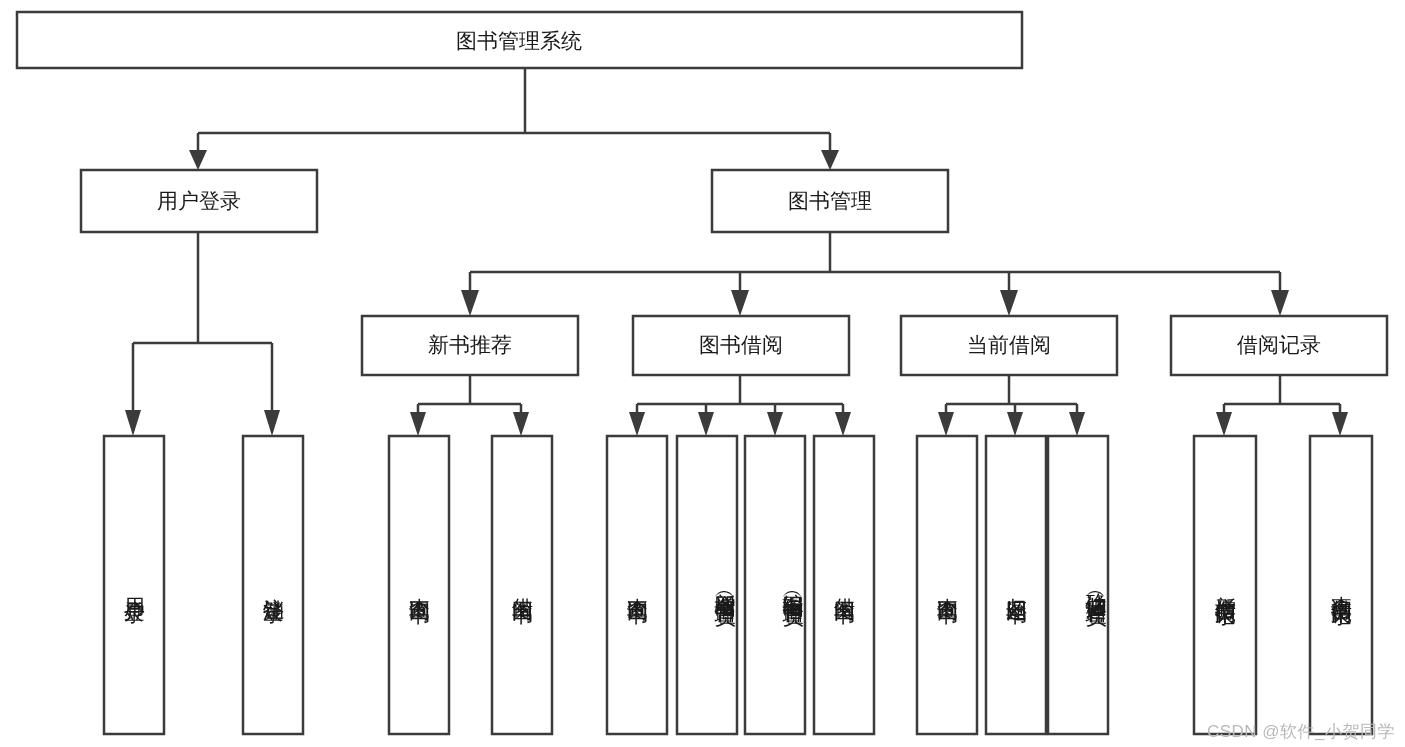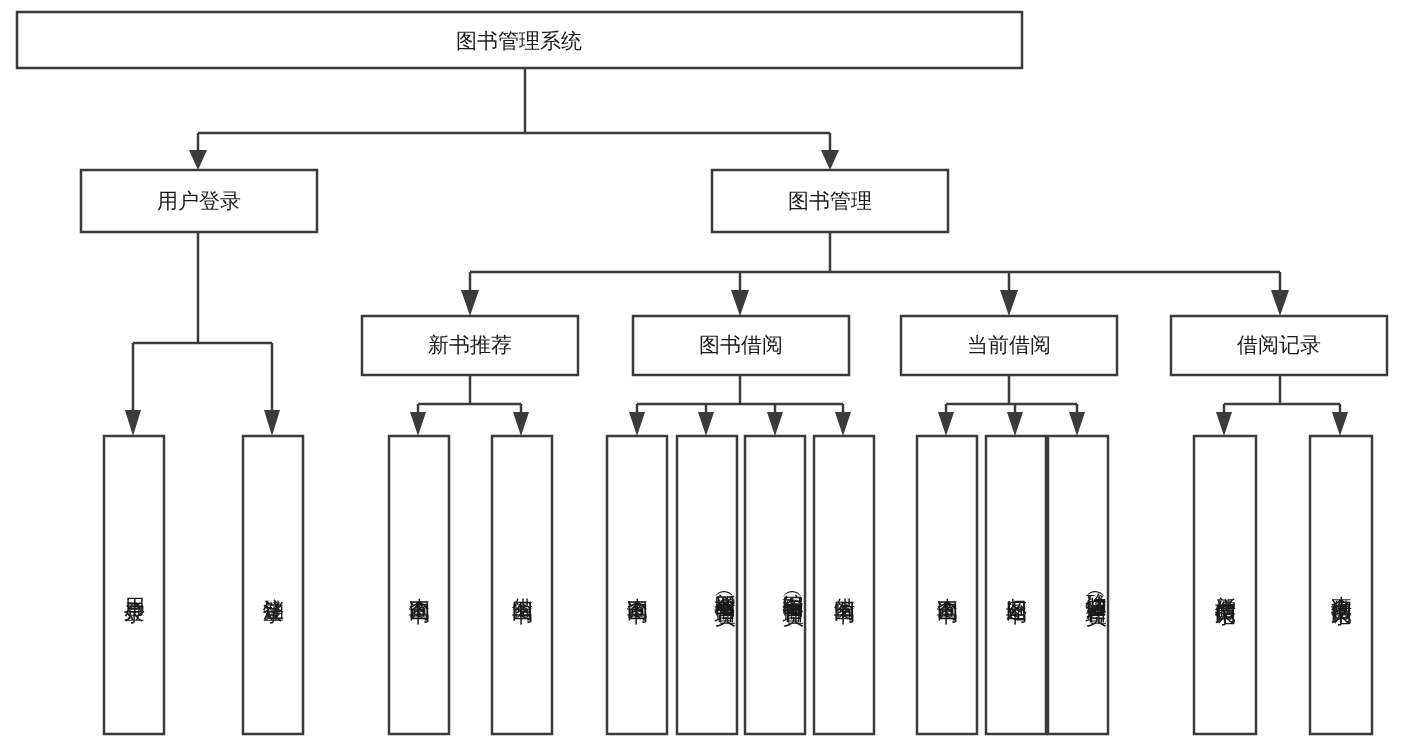--- a/index.html
+++ b/index.html
@@ -215,14 +215,15 @@
   <div class="leaf-label-wrap" style="left:745px; top:440px; width:60px; height:290px; align-items:flex-start;">编辑图书（管理员）</div>
   <div class="leaf-label-wrap" style="left:814px; top:436px; width:60px; height:298px;">借阅图书</div>
 
   <div class="leaf-label-wrap" style="left:917px; top:436px; width:60px; height:298px;">查询图书</div>
   <div class="leaf-label-wrap" style="left:986px; top:436px; width:60px; height:298px;">归还图书</div>
   <div class="leaf-label-wrap" style="left:1048px; top:440px; width:60px; height:290px; align-items:flex-start;">确认归还（管理员）</div>
 
   <div class="leaf-label-wrap" style="left:1194px; top:436px; width:62px; height:298px;">新增借阅记录</div>
   <div class="leaf-label-wrap" style="left:1310px; top:436px; width:62px; height:298px;">查询借阅记录</div>
 
+  <div class="watermark">CSDN @软件_小贺同学</div>
 
 </div>
 
 </body></html>

